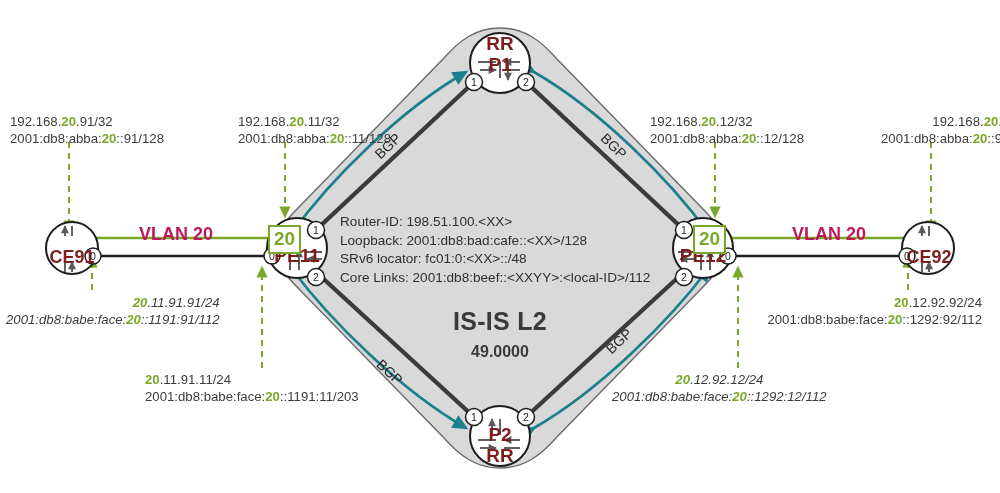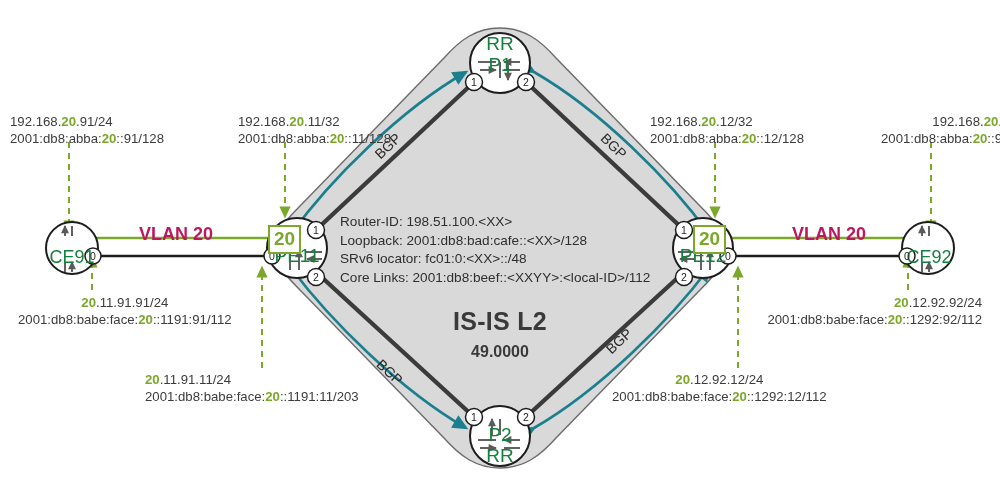--- a/index.html
+++ b/index.html
@@ -7,21 +7,21 @@
   #stage{position:relative;width:1000px;height:493px;}
   svg#diagram{position:absolute;left:0;top:0;width:1000px;height:493px;}
   .addr{position:absolute;font-size:13.2px;color:#3c3c3c;line-height:16.5px;white-space:nowrap;}
   .addr .g{color:#7aa828;font-weight:bold;}
   .vlanlbl{position:absolute;font-size:18px;color:#be185d;font-weight:bold;white-space:nowrap;}
   .infobox{position:absolute;font-size:13.6px;color:#2f2f2f;line-height:18.5px;white-space:nowrap;}
   .isis{position:absolute;text-align:center;color:#3a3a3a;white-space:nowrap;}
   .isis .t1{font-size:25px;letter-spacing:.3px;}
   .isis .t2{font-size:16px;margin-top:7px;}
   .bgplbl{position:absolute;font-size:14px;color:#2a2a2a;white-space:nowrap;}
-  .nodelbl{position:absolute;font-size:19px;color:#15803d;white-space:nowrap;text-align:center;}
+  .nodelbl{position:absolute;font-size:19px;color:#7f1d1d;white-space:nowrap;text-align:center;font-weight:bold;}
   .nodelbl.sm{font-size:18px;}
   .portlbl{position:absolute;font-size:10.5px;color:#1d1d1d;white-space:nowrap;text-align:center;width:14px;}
   .vbadge{position:absolute;border:2.5px solid #7aa828;background:#ffffff;color:#7aa828;
           font-size:19px;font-weight:bold;line-height:22px;padding:1px 4px 2px 4px;text-align:center;}
 </style>
 </head>
 <body>
 
 <div id="stage">
 
@@ -198,21 +198,21 @@
 
   <div class="infobox" style="left:340px;top:213px;">
     <div>Router-ID: 198.51.100.&lt;XX&gt;</div>
     <div>Loopback: 2001:db8:bad:cafe::&lt;XX&gt;/128</div>
     <div>SRv6 locator: fc01:0:&lt;XX&gt;::/48</div>
     <div>Core Links: 2001:db8:beef::&lt;XXYY&gt;:&lt;local-ID&gt;/112</div>
   </div>
 
   <div class="addr" style="left:10px;top:114px;text-align:left;">
     <div>
-      <span>192.168.</span><span class="g">20</span><span>.91/24</span>
+      <span>192.168.</span><span class="g">20</span><span>.91/32</span>
     </div>
     <div>
       <span>2001:db8:abba:</span><span class="g">20</span><span>::91/128</span>
     </div>
   </div>
 
   <div class="addr" style="left:238px;top:114px;text-align:left;">
     <div>
       <span>192.168.</span><span class="g">20</span><span>.11/32</span>
     </div>
@@ -232,39 +232,39 @@
 
   <div class="addr" style="left:881px;top:114px;text-align:right;">
     <div>
       <span>192.168.</span><span class="g">20</span><span>.92/32</span>
     </div>
     <div>
       <span>2001:db8:abba:</span><span class="g">20</span><span>::92/128</span>
     </div>
   </div>
 
-  <div class="addr" style="left:18px;top:295px;text-align:center;">
+  <div class="addr" style="left:6px;top:295px;text-align:right;font-style:italic;">
     <div>
       <span></span><span class="g">20</span><span>.11.91.91/24</span>
     </div>
     <div>
       <span>2001:db8:babe:face:</span><span class="g">20</span><span>::1191:91/112</span>
     </div>
   </div>
 
   <div class="addr" style="left:145px;top:372px;text-align:left;">
     <div>
       <span></span><span class="g">20</span><span>.11.91.11/24</span>
     </div>
     <div>
       <span>2001:db8:babe:face:</span><span class="g">20</span><span>::1191:11/203</span>
     </div>
   </div>
 
-  <div class="addr" style="left:612px;top:372px;text-align:center;">
+  <div class="addr" style="left:612px;top:372px;text-align:center;font-style:italic;">
     <div>
       <span></span><span class="g">20</span><span>.12.92.12/24</span>
     </div>
     <div>
       <span>2001:db8:babe:face:</span><span class="g">20</span><span>::1292:12/112</span>
     </div>
   </div>
 
   <div class="addr" style="left:750px;top:295px;text-align:right;width:232px;">
     <div>

